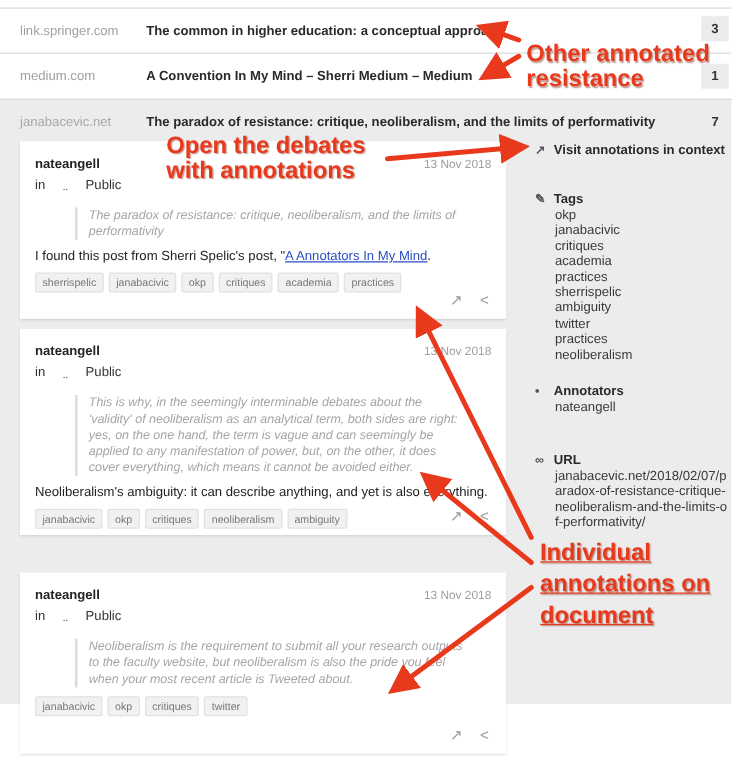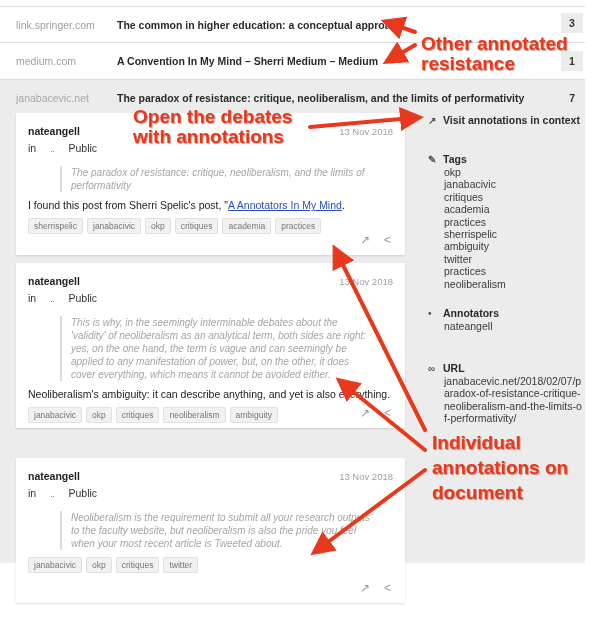--- a/index.html
+++ b/index.html
@@ -72,21 +72,21 @@
   #url-sec { top: 282px; width: 155px; }
   #url-sec .sec-list { word-break: break-all; }
 
   .anno {
     position: absolute; color: #e8391d; font-weight: bold;
     text-shadow: 1px 1px 1px rgba(120,30,10,0.45);
     font-family: "Liberation Sans", sans-serif; line-height: 1.05;
   }
   #anno-other { left: 421px; top: 17px; font-size: 19px; margin-top: 17px; }
   #anno-open { left: 133px; top: 107px; font-size: 19px; }
-  #anno-indiv { left: 432px; top: 430px; font-size: 19px; line-height: 25px; }
+  #anno-indiv { left: 432px; top: 430px; font-size: 19px; line-height: 25px; text-decoration: underline; }
 
   svg.arrows { position: absolute; left: 0; top: 0; width: 600px; height: 622px; pointer-events: none; }
 </style>
 </head>
 <body>
 
 <div class="doc-row" id="row0">
   <span class="domain">link.springer.com</span>
   <span class="title">The common in higher education: a conceptual approach</span>
   <span class="count">3</span>

